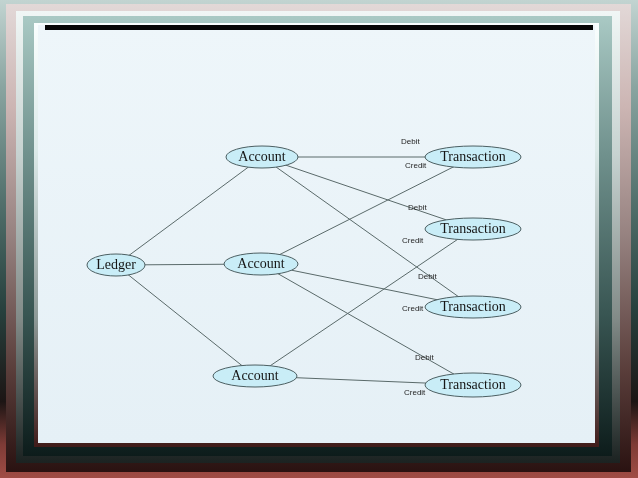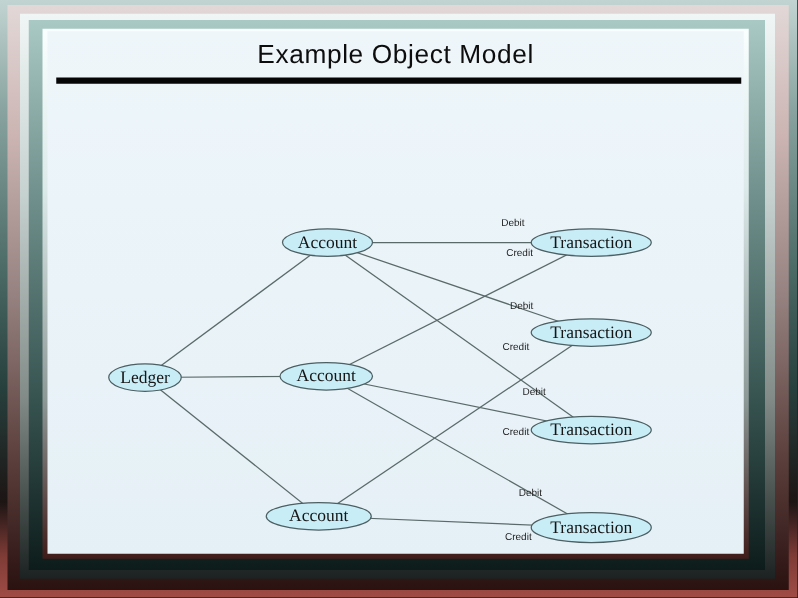--- a/index.html
+++ b/index.html
@@ -49,21 +49,20 @@
 </head>
 <body>
 
 <div id="stage">
   <div class="band" id="band1">
     <div class="band" id="band2">
       <div class="band" id="band3">
         <div class="band" id="band4">
           <div class="band" id="band5">
             <div id="slide">
-              <div id="slide-title">Example Object Model</div>
               <div id="title-divider"></div>
               <div id="diagram-area">
                 <svg id="model-svg" width="557" height="418" viewBox="0 0 557 418">
                     <line x1="78" y1="235" x2="224" y2="127" stroke="#5a6a6a" stroke-width="1"></line>
                     <line x1="78" y1="235" x2="223" y2="234" stroke="#5a6a6a" stroke-width="1"></line>
                     <line x1="78" y1="235" x2="217" y2="346" stroke="#5a6a6a" stroke-width="1"></line>
                     <line x1="224" y1="127" x2="435" y2="127" stroke="#5a6a6a" stroke-width="1"></line>
                     <line x1="223" y1="234" x2="435" y2="127" stroke="#5a6a6a" stroke-width="1"></line>
                     <line x1="224" y1="127" x2="435" y2="199" stroke="#5a6a6a" stroke-width="1"></line>
                     <line x1="217" y1="346" x2="435" y2="199" stroke="#5a6a6a" stroke-width="1"></line>

